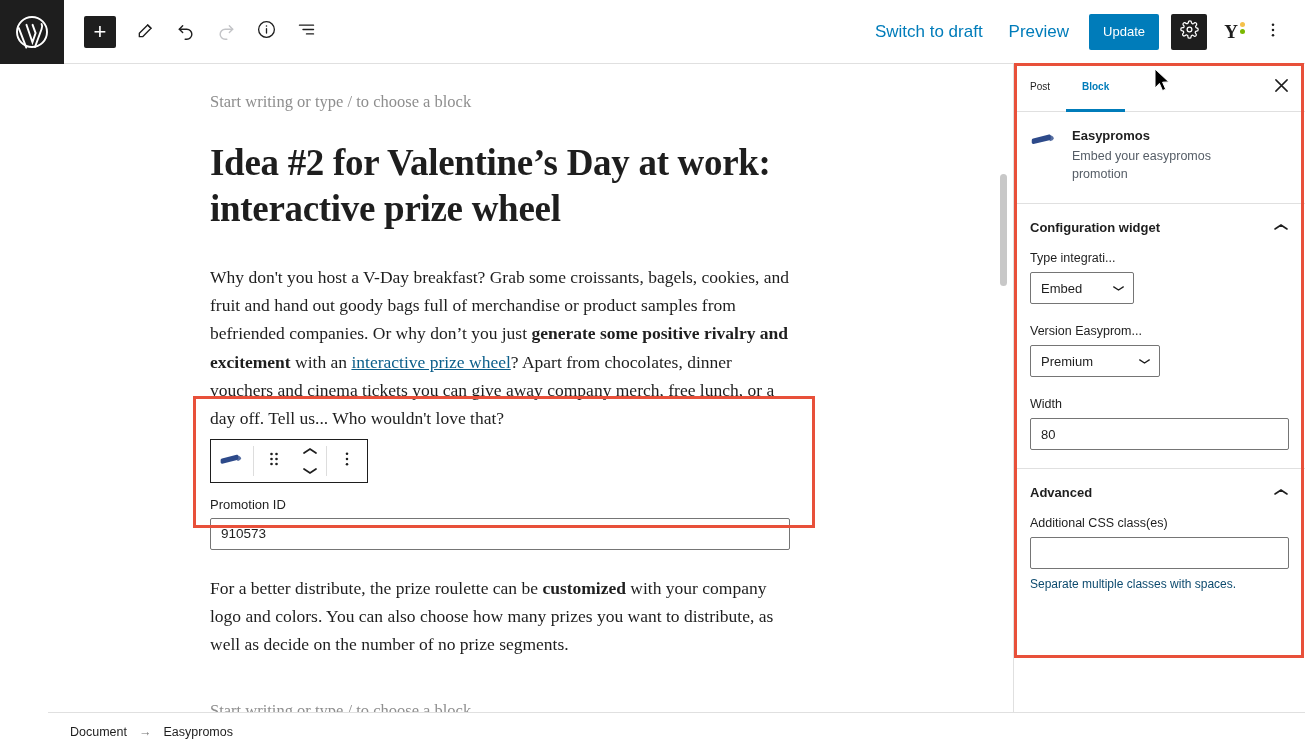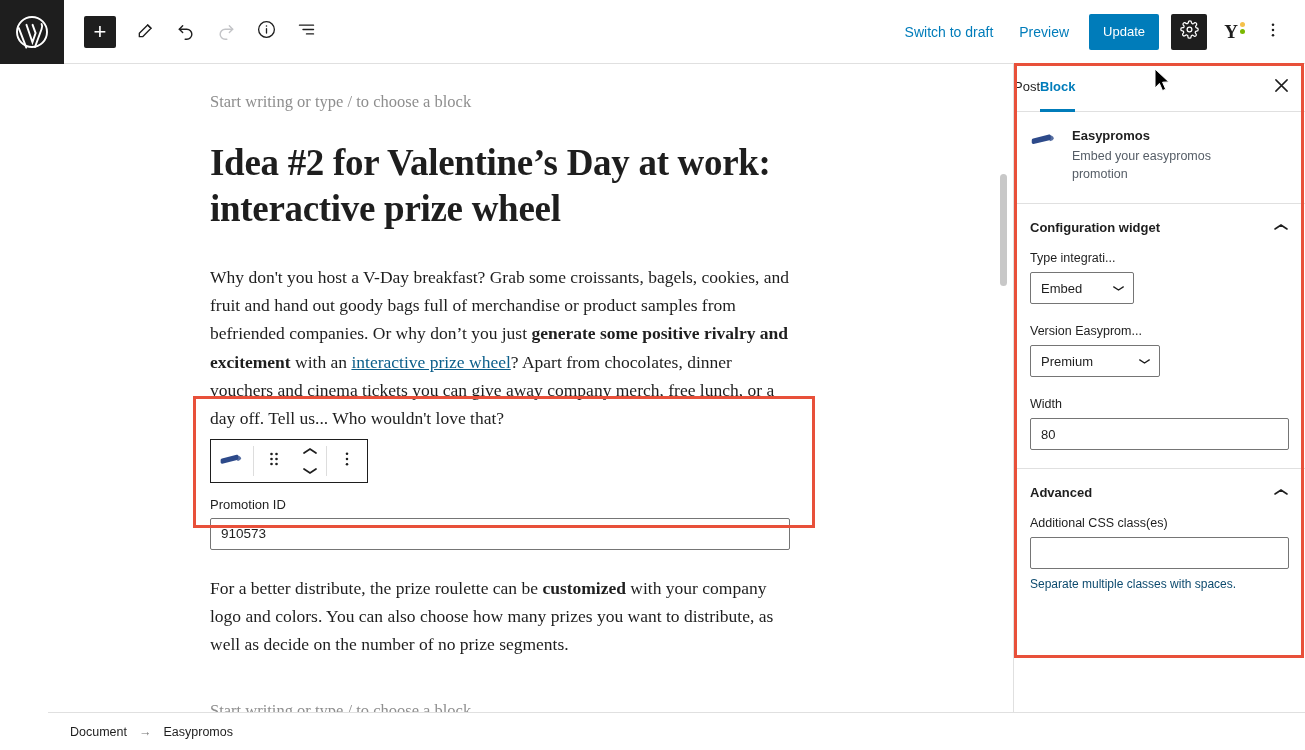--- a/index.html
+++ b/index.html
@@ -65,21 +65,21 @@
     margin-left: auto;
     display: flex;
     align-items: center;
     gap: 6px;
     padding-right: 14px;
   }
   .link-btn {
     background: none;
     border: none;
     color: #007cba;
-    font-size: 14px;
+    font-size: 17px;
     padding: 6px 10px;
     cursor: pointer;
     font-family: "Liberation Sans", sans-serif;
   }
   .update-btn {
     background: #007cba;
     color: #fff;
     border: none;
     border-radius: 2px;
     font-size: 13px;
@@ -228,23 +228,23 @@
     border-left: 1px solid #e0e0e0;
   }
   .sb-tabs {
     height: 48px;
     display: flex;
     align-items: stretch;
     border-bottom: 1px solid #e0e0e0;
     position: relative;
   }
   .sb-tab {
-    padding: 0 0;
+    padding: 0 16px;
     display: flex; align-items: center;
-    font-size: 13px;
+    font-size: 10px;
     color: #1e1e1e;
     cursor: pointer;
     border-bottom: 3px solid transparent;
     margin-bottom: -1px;
   }
   .sb-tab.active {
     color: #007cba;
     font-weight: bold;
     border-bottom-color: #007cba;
   }

